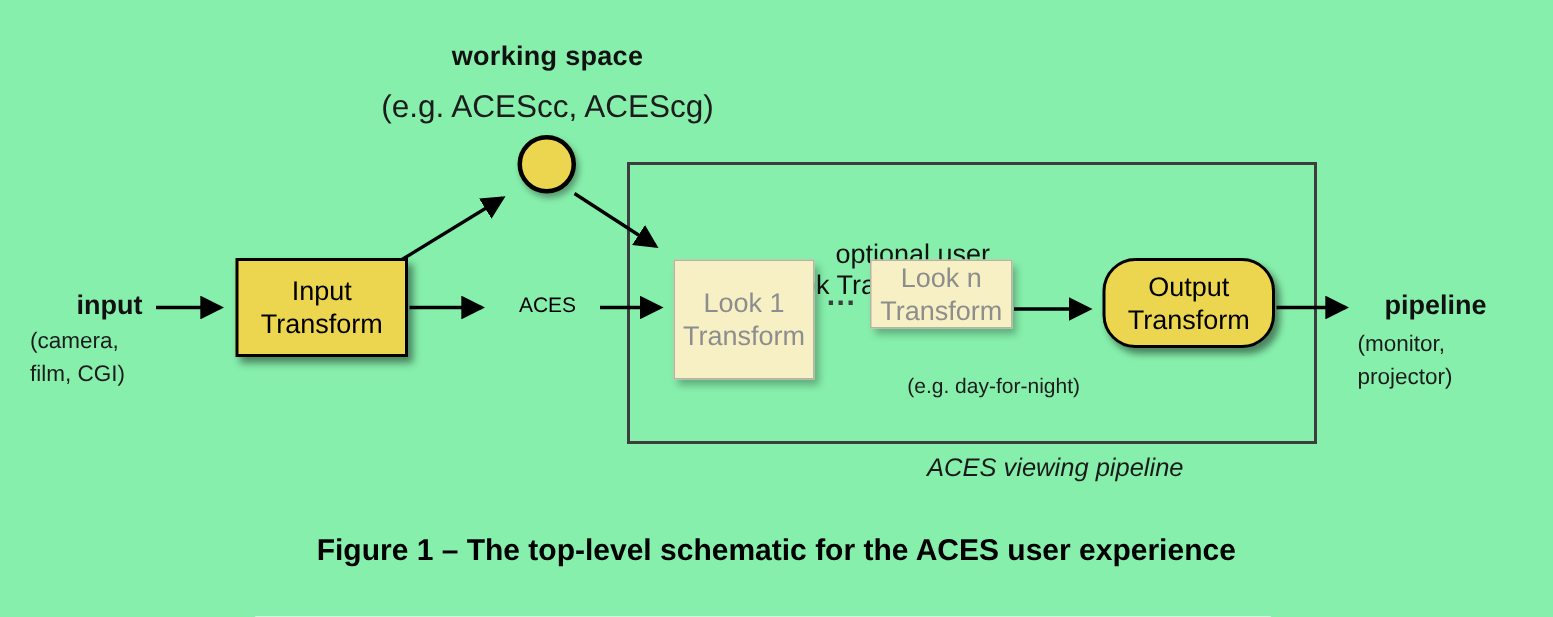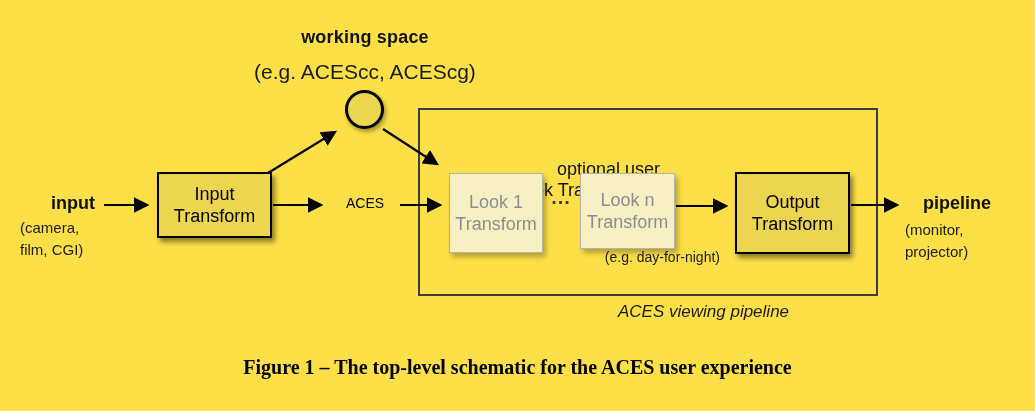--- a/index.html
+++ b/index.html
@@ -1,17 +1,17 @@
 <!DOCTYPE html>
 <html><head>
 <meta charset="utf-8">
 <style>
   html,body{margin:0;padding:0;background:#ffffff;}
   .canvas{
-    position:relative;width:1035px;height:411px;background:#fde047;
+    position:relative;width:1035px;height:411px;background:#86efac;
     font-family:"Liberation Sans",sans-serif;color:#111;overflow:hidden;
   }
   .abs{position:absolute;}
   .pre{white-space:pre-line;}
 
   .ws-label{left:265px;top:27px;width:200px;font-size:18px;font-weight:bold;text-align:center;letter-spacing:.2px;}
   .ws-sub{left:245px;top:60px;width:240px;font-size:21px;text-align:center;color:#1c1c1c;}
 
   .circle{
     left:345px;top:90px;width:33px;height:33px;border-radius:50%;
@@ -34,38 +34,38 @@
   .node-bright{
     background:#ecd64f;border:2px solid #000;color:#000;
     box-shadow:3px 4px 5px rgba(0,0,0,.45);
   }
   .node-pale{
     background:#f7f0c4;border:1.5px solid #b3b3a6;color:#8d8d8d;
     box-shadow:3px 4px 5px rgba(0,0,0,.28);
   }
   .input-transform{left:157px;top:172px;width:115px;height:66px;}
   .look-1{left:449px;top:173px;width:94px;height:80px;}
-  .look-n{left:580px;top:173px;width:95px;height:76px;}
-  .output-transform{left:735px;top:172px;width:115px;height:82px;}
+  .look-n{left:580px;top:173px;width:95px;height:46px;}
+  .output-transform{left:735px;top:172px;width:115px;height:60px;border-radius:22px;}
 
   .ellipsis{left:546px;top:186px;width:30px;text-align:center;font-size:20px;font-weight:bold;color:#3c3c3c;letter-spacing:1px;z-index:3;}
   .aces-label{left:329px;top:195px;width:72px;text-align:center;font-size:14px;color:#000;z-index:3;}
 
   .terminal{font-size:18px;font-weight:bold;text-align:center;}
   .terminal-sub{font-size:15px;line-height:22px;text-align:left;color:#1c1c1c;}
   .input-label{left:33px;top:193px;width:80px;}
   .input-sub{left:20px;top:217px;width:105px;}
   .display-label{left:912px;top:193px;width:90px;}
   .display-sub{left:905px;top:219px;width:105px;}
 
   .arrows{position:absolute;left:0;top:0;z-index:2;}
 
   .caption{
     left:0;top:356px;width:1035px;text-align:center;
-    font-family:Liberation Serif, serif;font-weight:bold;font-size:20px;color:#000;
+    font-family:Liberation Sans, sans-serif;font-weight:bold;font-size:20px;color:#000;
   }
 </style>
 </head>
 <body>
 
 <div class="canvas">
 
   <svg class="arrows" width="1035" height="411" viewBox="0 0 1035 411">
     <defs>
       <marker id="ah" viewBox="0 0 10 10" refX="8.5" refY="5" markerWidth="7.2" markerHeight="7.2" orient="auto">

